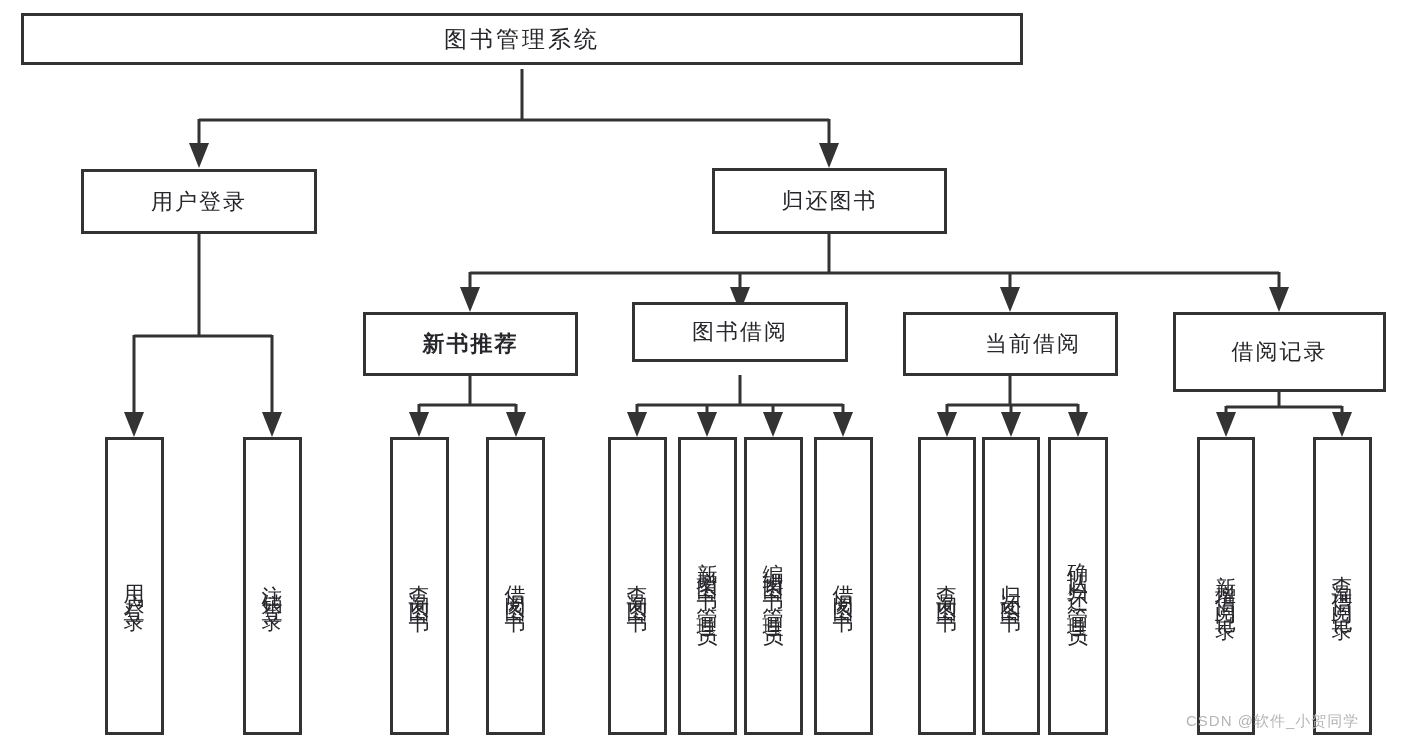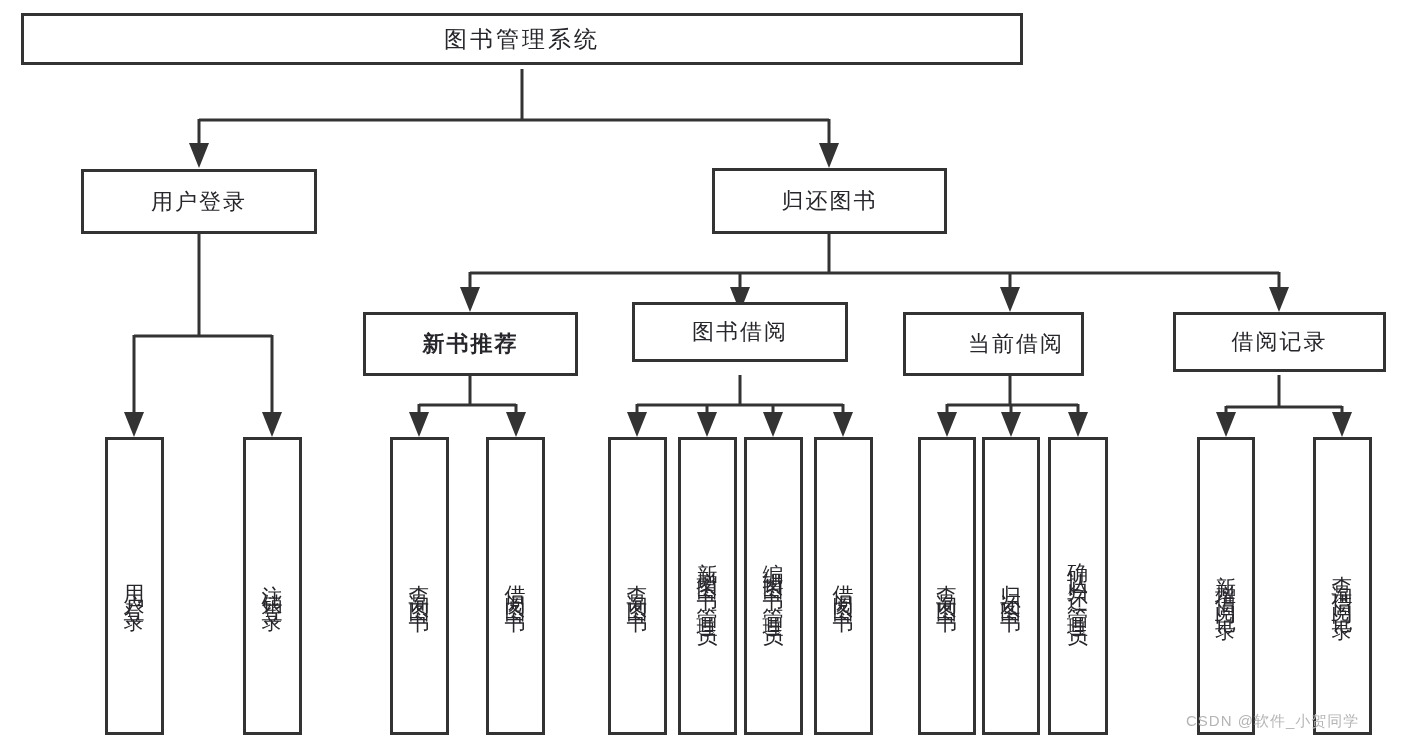--- a/index.html
+++ b/index.html
@@ -96,22 +96,22 @@
     </g>
   </svg>
 
   <div class="box hbox root-box" style="left:21px; top:13px; width:1002px; height:52px;">图书管理系统</div>
 
   <div class="box hbox" style="left:81px; top:169px; width:236px; height:65px;">用户登录</div>
   <div class="box hbox" style="left:712px; top:168px; width:235px; height:66px;">归还图书</div>
 
   <div class="box hbox" style="left:363px; top:312px; width:215px; height:64px;font-weight:bold;">新书推荐</div>
   <div class="box hbox" style="left:632px; top:302px; width:216px; height:60px;">图书借阅</div>
-  <div class="box hbox" style="left:903px; top:312px; width:181px; height:64px;padding-left:45px;">当前借阅</div>
-  <div class="box hbox" style="left:1173px; top:312px; width:213px; height:60px;">借阅记录</div>
+  <div class="box hbox" style="left:903px; top:312px; width:215px; height:64px;padding-left:45px;">当前借阅</div>
+  <div class="box hbox" style="left:1173px; top:312px; width:213px; height:80px;">借阅记录</div>
 
   <div class="box vbox" style="left:105px; top:437px; width:59px; height:298px;">用户登录</div>
   <div class="box vbox" style="left:243px; top:437px; width:59px; height:298px;">注销登录</div>
 
   <div class="box vbox" style="left:390px; top:437px; width:59px; height:298px;">查询图书</div>
   <div class="box vbox" style="left:486px; top:437px; width:59px; height:298px;">借阅图书</div>
 
   <div class="box vbox" style="left:608px; top:437px; width:59px; height:298px;">查询图书</div>
   <div class="box vbox" style="left:678px; top:437px; width:59px; height:298px;">新增图书（管理员）</div>
   <div class="box vbox" style="left:744px; top:437px; width:59px; height:298px;">编辑图书（管理员）</div>

